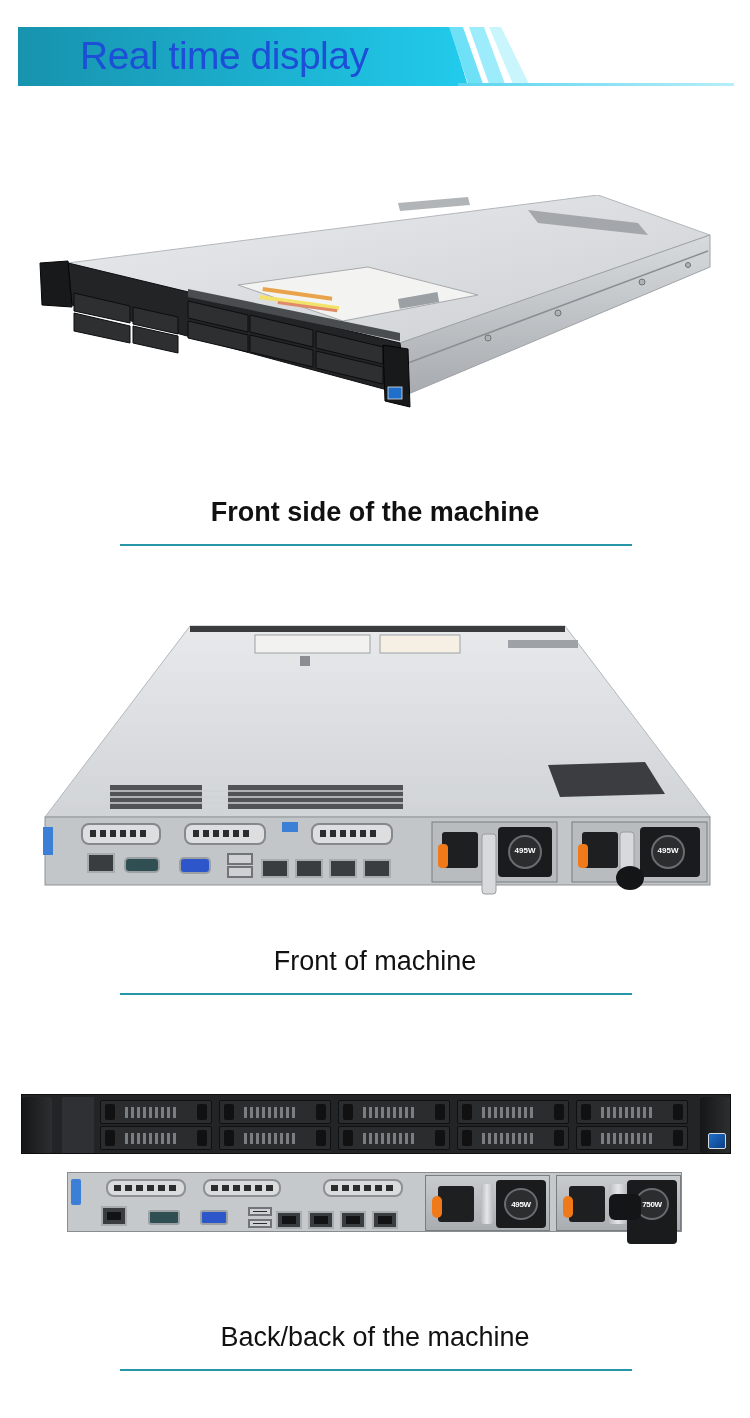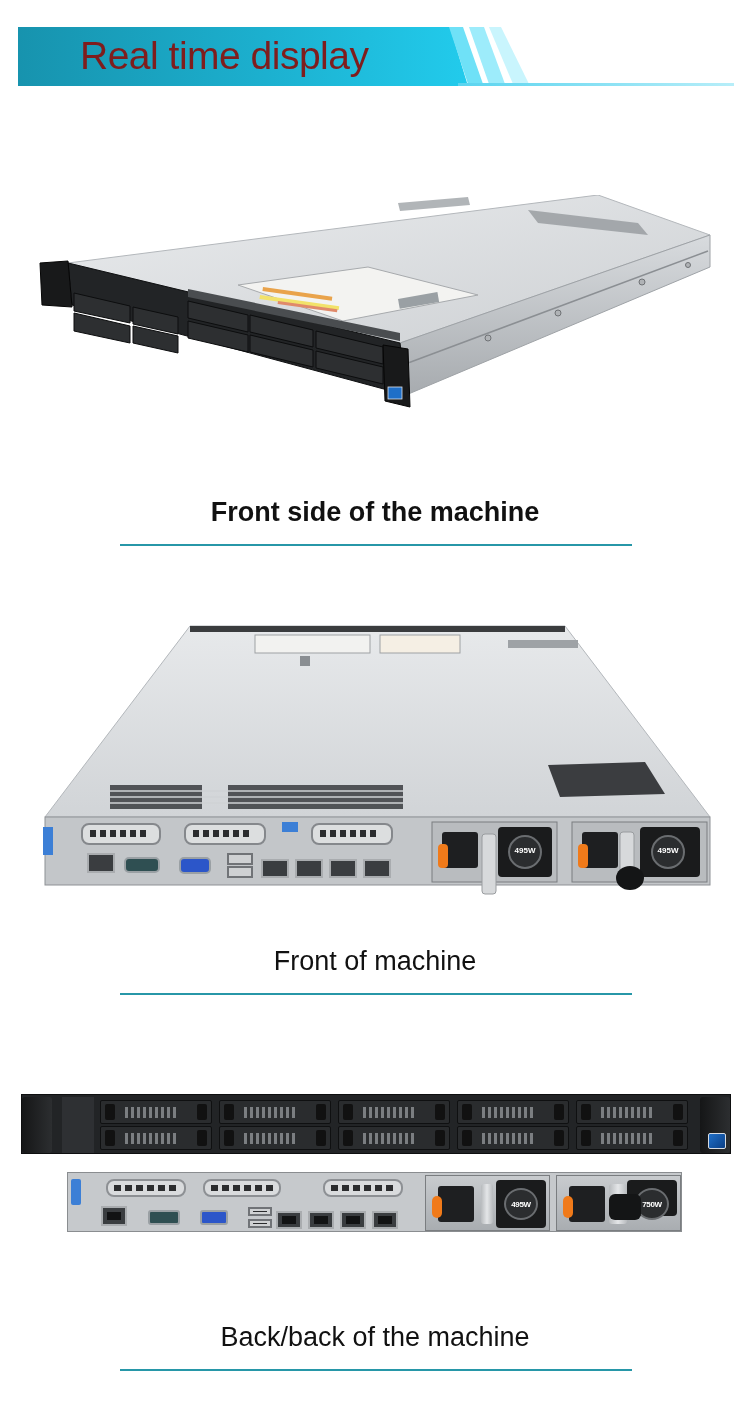--- a/index.html
+++ b/index.html
@@ -7,21 +7,21 @@
   body { position: relative; font-family: "Liberation Sans", sans-serif; }
 
   
   .banner { position: absolute; left: 18px; top: 27px; width: 716px; height: 59px; }
   .banner-bar {
     position: absolute; left: 0; top: 0; width: 450px; height: 59px;
     background: linear-gradient(90deg, #1793ae 0%, #1cb0cf 55%, #22cbec 100%);
     clip-path: polygon(0 0, 432px 0, 450px 59px, 0 59px);
   }
   .banner-title {
-    position: absolute; left: 62px; top: 7px; color: #7f1d1d;
+    position: absolute; left: 62px; top: 7px; color: #1d4ed8;
     font-size: 39px; line-height: 44px; letter-spacing: -0.5px;
     font-family: "Liberation Sans", sans-serif;
   }
   .stripe { position: absolute; top: 0; height: 57px; }
   .stripe-1 { left: 431px; width: 34px; background: #6fe1f7; clip-path: polygon(0 0, 14px 0, 34px 57px, 19px 57px); }
   .stripe-2 { left: 451px; width: 36px; background: #9decfb; clip-path: polygon(0 0, 15px 0, 36px 57px, 20px 57px); }
   .stripe-3 { left: 471px; width: 40px; background: #c9f5fd; clip-path: polygon(0 0, 12px 0, 40px 57px, 24px 57px); }
   .banner-line {
     position: absolute; left: 440px; top: 56px; width: 276px; height: 3px;
     background: linear-gradient(90deg, #5ad4ef 0%, #b7eef9 100%);
@@ -314,21 +314,21 @@
     <div class="psu-handle" style="left:55px; top:8px; width:12px; height:40px;"></div>
     <div class="fan" style="left:70px; top:4px; width:50px; height:48px;">
       <div class="fan-hub" style="left:8px; top:8px; width:34px; height:32px; font-size:8px;">495W</div>
     </div>
   </div>
 
   <div class="psu" style="left:488px; top:2px; width:125px; height:56px;">
     <div class="psu-socket" style="left:12px; top:10px; width:36px; height:36px;"></div>
     <div class="psu-lever" style="left:6px; top:20px; width:10px; height:22px;"></div>
     <div class="psu-handle" style="left:52px; top:8px; width:18px; height:40px;"></div>
-    <div class="fan" style="left:70px; top:4px; width:50px; height:36px;">
+    <div class="fan" style="left:70px; top:4px; width:50px; height:64px;">
       <div class="fan-hub" style="left:8px; top:8px; width:34px; height:32px; font-size:8px;">750W</div>
     </div>
     <div class="velcro" style="left:52px; top:18px; width:32px; height:26px;"></div>
   </div>
 </div>
 
 <div class="caption" style="top:1322px;">Back/back of the machine</div>
 <div class="divider" style="top:1369px;"></div>
 
 </body></html>

